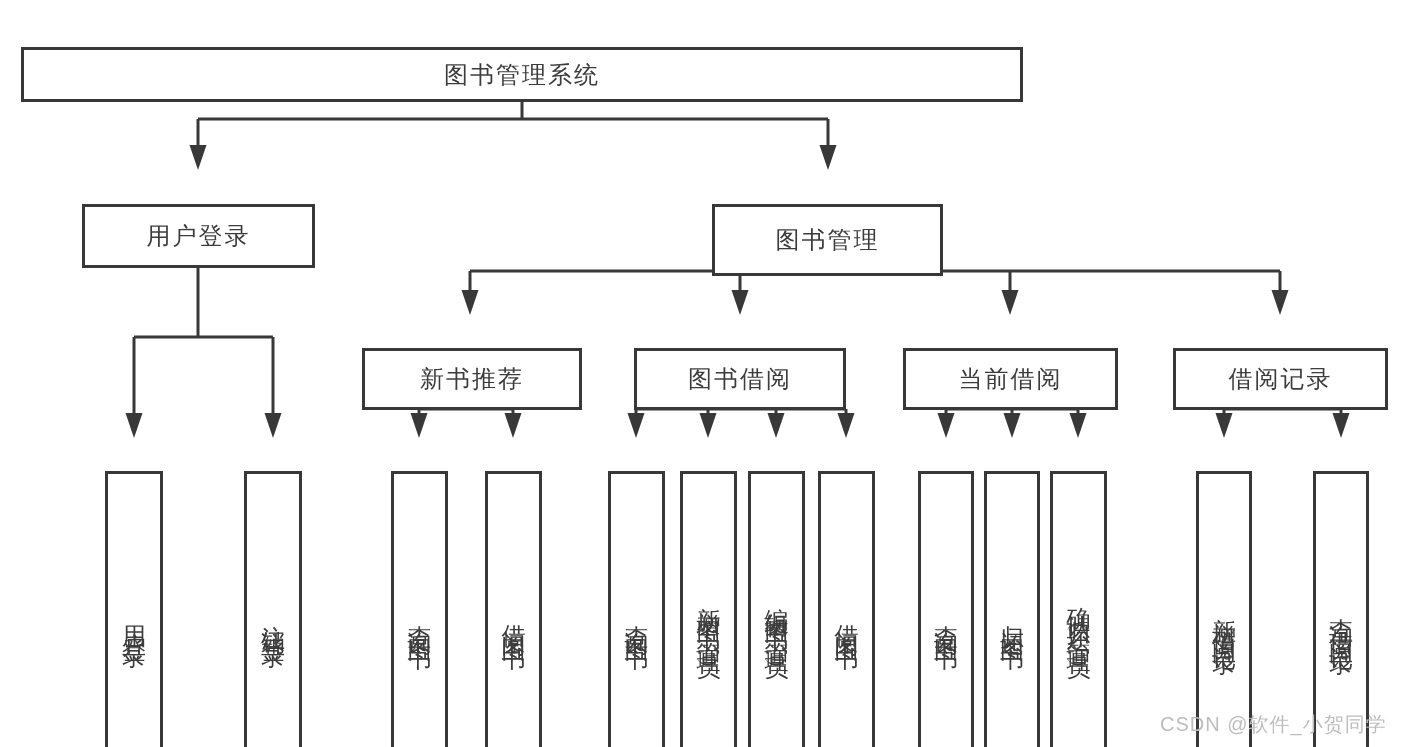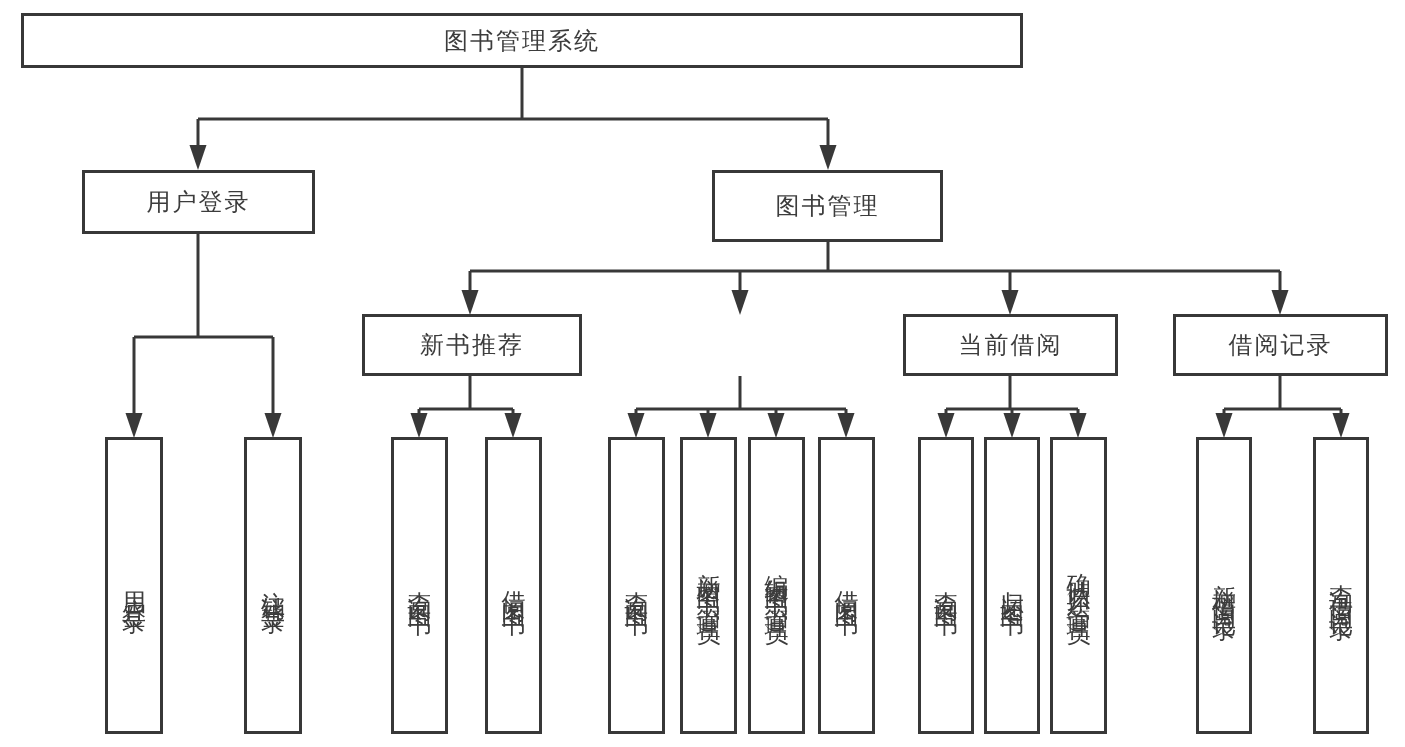--- a/index.html
+++ b/index.html
@@ -26,20 +26,21 @@
   .node {
     position: absolute;
     box-sizing: border-box;
     background: #ffffff;
     border: 3px solid var(--line, #383838);
     display: flex;
     align-items: center;
     justify-content: center;
     color: var(--text, #3c3c3c);
     z-index: 2;
+    margin-top: 34px;
   }
   .node.h span {
     font-size: 24px;
     letter-spacing: 2px;
     white-space: nowrap;
   }
   .node.v span {
     writing-mode: vertical-rl;
     text-orientation: mixed;
     font-size: 24px;
@@ -124,20 +125,23 @@
   <div class="node h" style="left:82px;top:170px;width:233px;height:64px">
     <span>用户登录</span>
   </div>
   <div class="node h" style="left:712px;top:170px;width:231px;height:72px">
     <span>图书管理</span>
   </div>
 
   <div class="node h" style="left:362px;top:314px;width:220px;height:62px">
     <span>新书推荐</span>
   </div>
+  <div class="node h" style="left:634px;top:314px;width:212px;height:62px">
+    <span>图书借阅</span>
+  </div>
   <div class="node h" style="left:1173px;top:314px;width:215px;height:62px">
     <span>借阅记录</span>
   </div>
   <div class="node h" style="left:903px;top:314px;width:215px;height:62px">
     <span>当前借阅</span>
   </div>
 
   <div class="node v" style="left:105px;top:437px;width:58px;height:297px">
     <span>用户登录</span>
   </div>
@@ -175,13 +179,14 @@
     <span>确认归还（管理员）</span>
   </div>
 
   <div class="node v" style="left:1196px;top:437px;width:56px;height:297px">
     <span>新增借阅记录</span>
   </div>
   <div class="node v" style="left:1313px;top:437px;width:56px;height:297px">
     <span>查询借阅记录</span>
   </div>
 
+  <div id="watermark">CSDN @软件_小贺同学</div>
 </div>
 
 </body></html>

